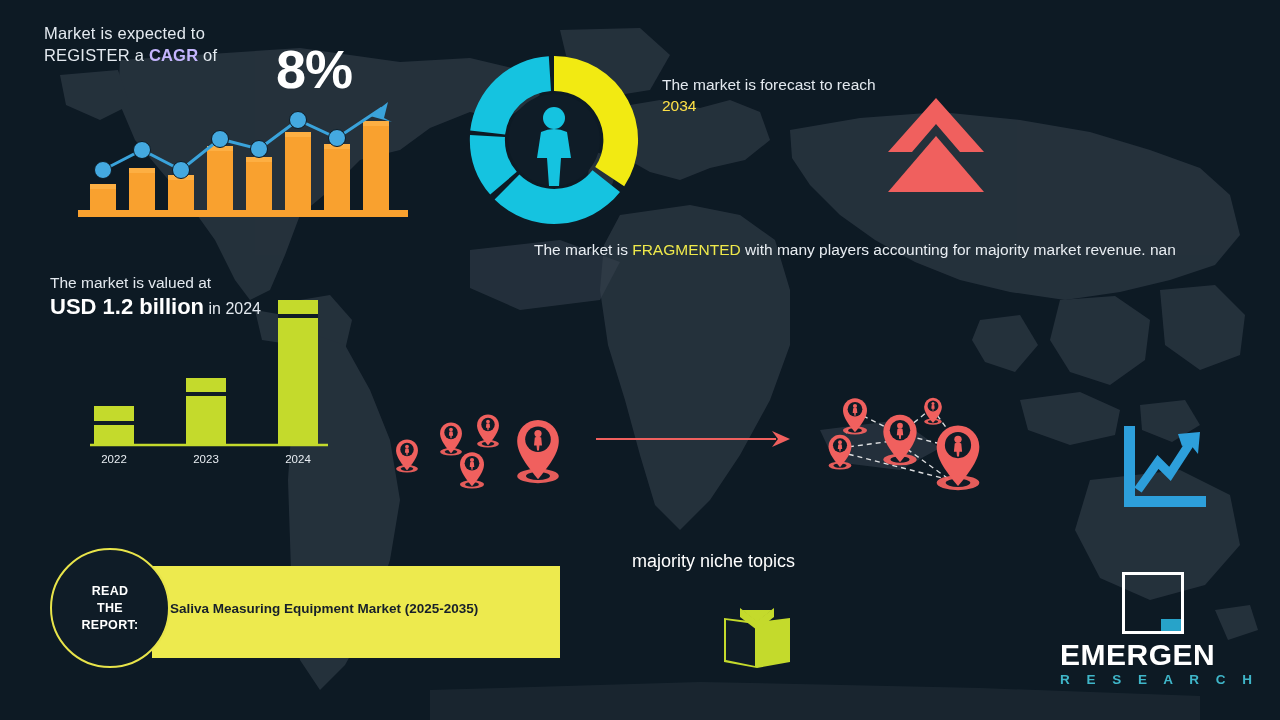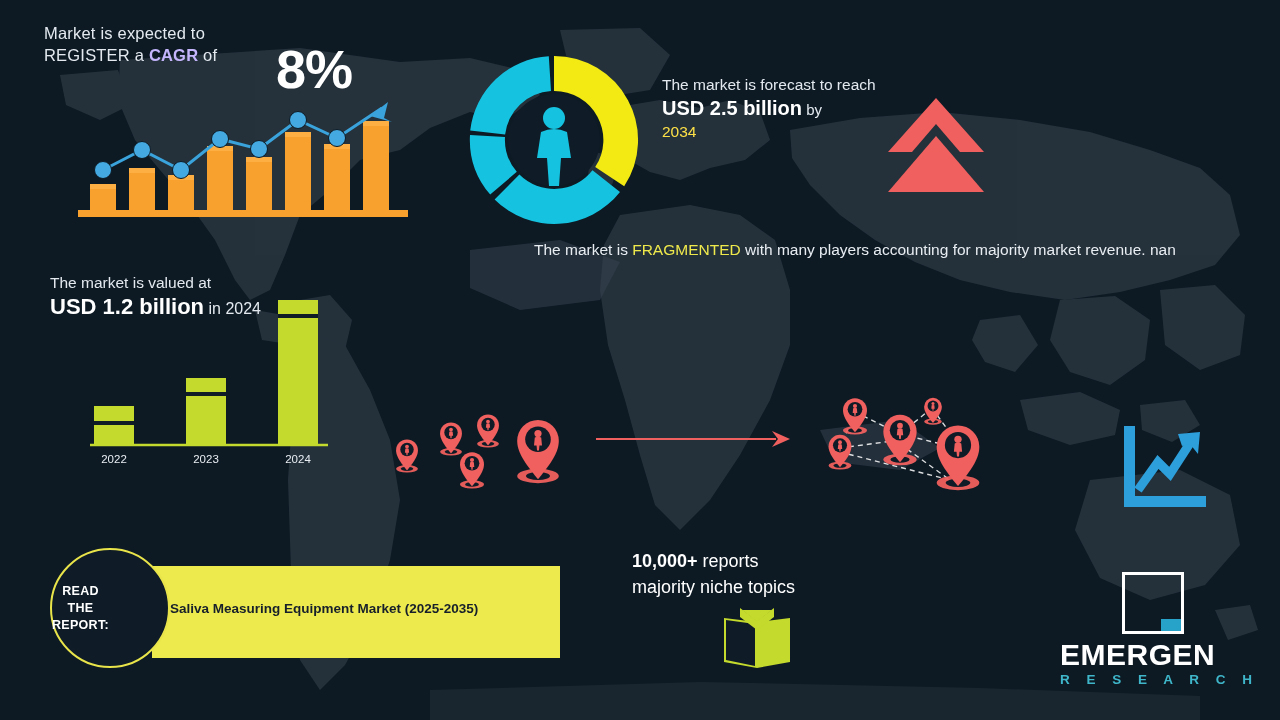--- a/index.html
+++ b/index.html
@@ -49,21 +49,21 @@
   #pins-left{left:380px;top:388px;width:200px;height:110px;}
   #pins-right{left:800px;top:382px;width:215px;height:122px;}
   #flow-arrow{left:594px;top:428px;width:200px;height:22px;}
 
   
   #blue-icon{left:1118px;top:424px;width:88px;height:88px;}
 
   
   #read-strip{left:152px;top:566px;width:408px;height:92px;background:#edea4e;}
   #read-circle{left:50px;top:548px;width:116px;height:116px;border-radius:50%;background:#0f1c27;border:2.5px solid #e8e44a;
-    display:flex;align-items:center;justify-content:flex-start;}
+    display:flex;align-items:center;justify-content:center;}
   #read-circle-txt{font-size:12.5px;font-weight:700;color:#ffffff;text-align:center;line-height:17px;letter-spacing:.3px;}
   #report-title{left:170px;top:601px;width:390px;font-size:13.5px;font-weight:700;color:#17202a;}
 
   
   #reports-block{left:632px;top:548px;width:260px;}
   #reports-l1{font-size:18px;color:#ffffff;line-height:26px;}
   #reports-l1 b{font-weight:700;}
   #reports-l2{font-size:18px;color:#ffffff;line-height:26px;}
   #book-icon{left:718px;top:608px;width:78px;height:62px;}
 
@@ -176,23 +176,20 @@
 
       <g fill="#15c3e0">
         <circle cx="0" cy="-22" r="11"></circle>
         <path d="M-13,-8 q13,-6 26,0 l4,26 h-10 l-2,28 h-10 l-2,-28 h-10 Z"></path>
       </g>
     </g>
   </svg>
 
   <div class="abs" id="forecast-block">
     <div id="forecast-l1">The market is forecast to reach</div>
-    <div>
-      <span id="forecast-val">USD 2.5 billion</span><span id="forecast-by"> by</span>
-    </div>
     <div id="forecast-year">2034</div>
   </div>
 
   <svg class="abs" id="red-arrows" viewBox="0 0 104 98">
     <path d="M52 2 L100 56 L76 56 L52 28 L28 56 L4 56 Z" fill="#f0605e"></path>
     <path d="M52 40 L100 96 L4 96 Z" fill="#f0605e"></path>
   </svg>
 
   <div class="abs" id="frag-block"><span>The market is </span><span id="frag-word">FRAGMENTED</span><span> with many players accounting for majority market revenue. nan</span></div>
 
@@ -301,21 +298,20 @@
   <div class="abs" id="read-circle">
     <div id="read-circle-txt">
       <div>READ</div>
       <div>THE</div>
       <div>REPORT:</div>
     </div>
   </div>
   <div class="abs" id="report-title">Saliva Measuring Equipment Market (2025-2035)</div>
 
   <div class="abs" id="reports-block">
-    <div id="reports-l1"><b>10,000+</b><span> reports</span></div>
     <div id="reports-l2">majority niche topics</div>
   </div>
   <svg class="abs" id="book-icon" viewBox="0 0 78 62">
     <path d="M39 14 L39 60 L6 54 L6 10 Z" fill="#c4da2c"></path>
     <path d="M39 14 L39 60 L72 54 L72 10 Z" fill="#c4da2c"></path>
     <path d="M8 12 L37 16 L37 58 L8 52 Z" fill="#0f1c27"></path>
     <path d="M24 2 L39 14 L39 2 Z" fill="#c4da2c"></path>
     <path d="M54 2 L39 14 L39 2 Z" fill="#c4da2c"></path>
     <path d="M22 0 L39 13 L39 22 L22 9 Z" fill="#c4da2c"></path>
     <path d="M56 0 L39 13 L39 22 L56 9 Z" fill="#c4da2c"></path>

